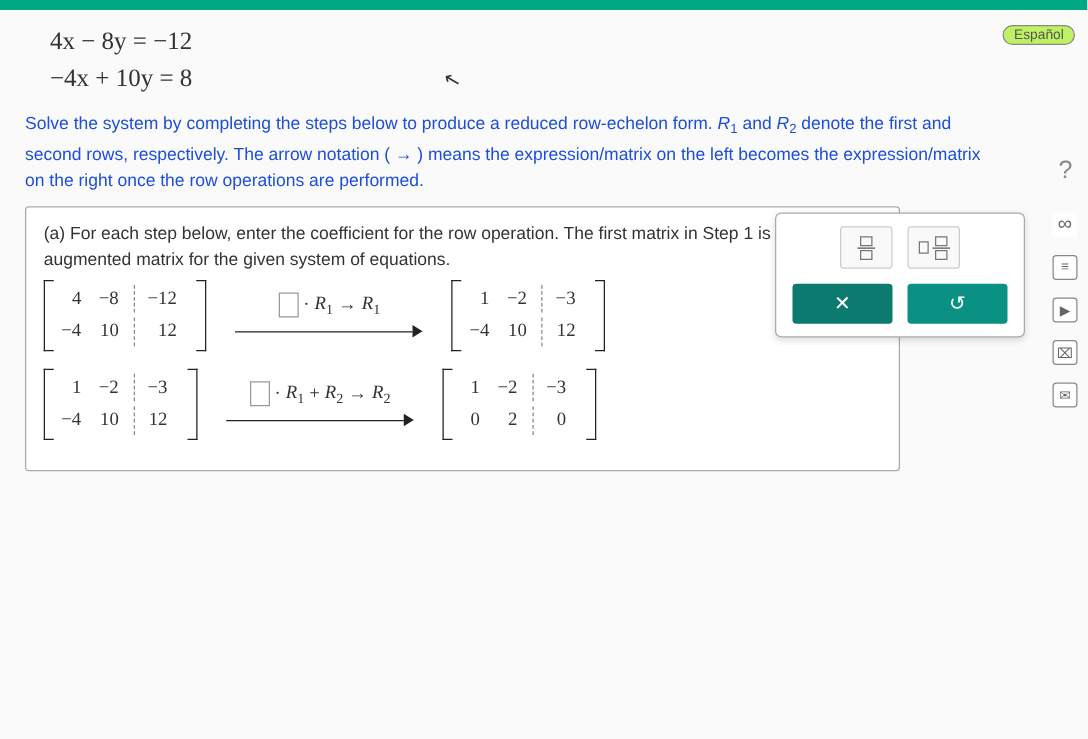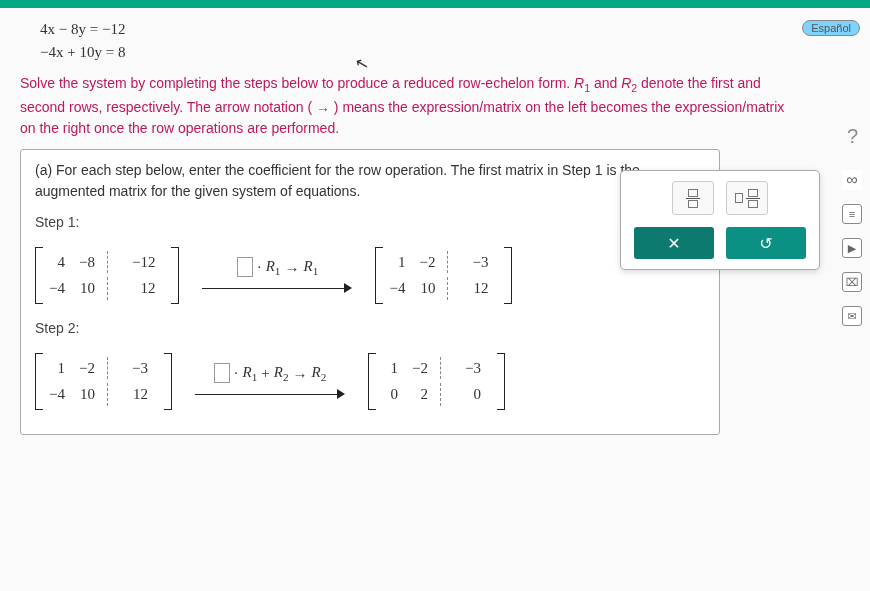--- a/index.html
+++ b/index.html
@@ -17,27 +17,27 @@
     background: #00a884;
   }
   .main {
     padding: 10px 20px 0 20px;
     width: 820px;
     font-size: 14px;
     line-height: 1.5;
   }
   .equations {
     font-family: "Times New Roman", serif;
-    font-size: 15px;
+    font-size: 20px;
     margin-left: 20px;
     margin-bottom: 10px;
   }
   .prompt {
     margin-bottom: 10px;
-    color: #be185d;
+    color: #1d4ed8;
   }
   .sub { font-size: 0.75em; vertical-align: sub; }
   .panel {
     border: 1px solid #aaa;
     border-radius: 3px;
     padding: 10px 14px;
     background: #fff;
     width: 700px;
   }
   .panel p { margin-bottom: 6px; }
@@ -65,21 +65,21 @@
   .mgrid {
     display: grid;
     grid-template-columns: auto auto auto auto;
     column-gap: 12px;
     row-gap: 4px;
     padding: 4px 2px;
   }
   .mcell { text-align: right; min-width: 18px; }
   .aug {
     border-left: 1px dashed #888;
-    padding-left: 24px;
+    padding-left: 10px;
   }
   .op-col {
     display: flex;
     flex-direction: column;
     align-items: center;
     gap: 2px;
     min-width: 160px;
   }
   .op-expr {
     font-size: 15px;
@@ -115,21 +115,21 @@
     border-bottom: 5px solid transparent;
   }
   .espanol {
     position: absolute;
     top: 20px; right: 10px;
     border: 1px solid #888;
     border-radius: 12px;
     padding: 1px 8px;
     font-size: 11px;
     color: #555;
-    background: #7dd3fc;
+    background: #bef264;
   }
   .qmark {
     position: absolute;
     top: 125px; right: 12px;
     font-size: 20px;
     color: #888;
   }
   
   .toolcol {
     position: absolute;
@@ -233,21 +233,20 @@
 
   <div class="prompt">
     <span>Solve the system by completing the steps below to produce a reduced row-echelon form. </span><i><span>R</span></i><span class="sub">1</span><span> and </span><i><span>R</span></i><span class="sub">2</span><span> denote the first and</span>
     <br>
     <span>second rows, respectively. The arrow notation ( → ) means the expression/matrix on the left becomes the expression/matrix on the right once the row operations are performed.</span>
   </div>
 
   <div class="panel">
     <p>(a) For each step below, enter the coefficient for the row operation. The first matrix in Step 1 is the augmented matrix for the given system of equations.</p>
 
-    <div class="step-label">Step 1:</div>
 
     <div class="step-row">
 
       <div class="matrix">
         <div class="bracket-l"></div>
         <div class="mgrid">
           <span class="mcell">4</span>
             <span class="mcell">−8</span>
             <span class="mcell aug">−12</span>
             <span></span>
@@ -279,21 +278,20 @@
             <span></span>
           <span class="mcell">−4</span>
             <span class="mcell">10</span>
             <span class="mcell aug">12</span>
             <span></span>
         </div>
         <div class="bracket-r"></div>
       </div>
     </div>
 
-    <div class="step-label">Step 2:</div>
 
     <div class="step-row">
       <div class="matrix">
         <div class="bracket-l"></div>
         <div class="mgrid">
           <span class="mcell">1</span>
             <span class="mcell">−2</span>
             <span class="mcell aug">−3</span>
             <span></span>
           <span class="mcell">−4</span>

